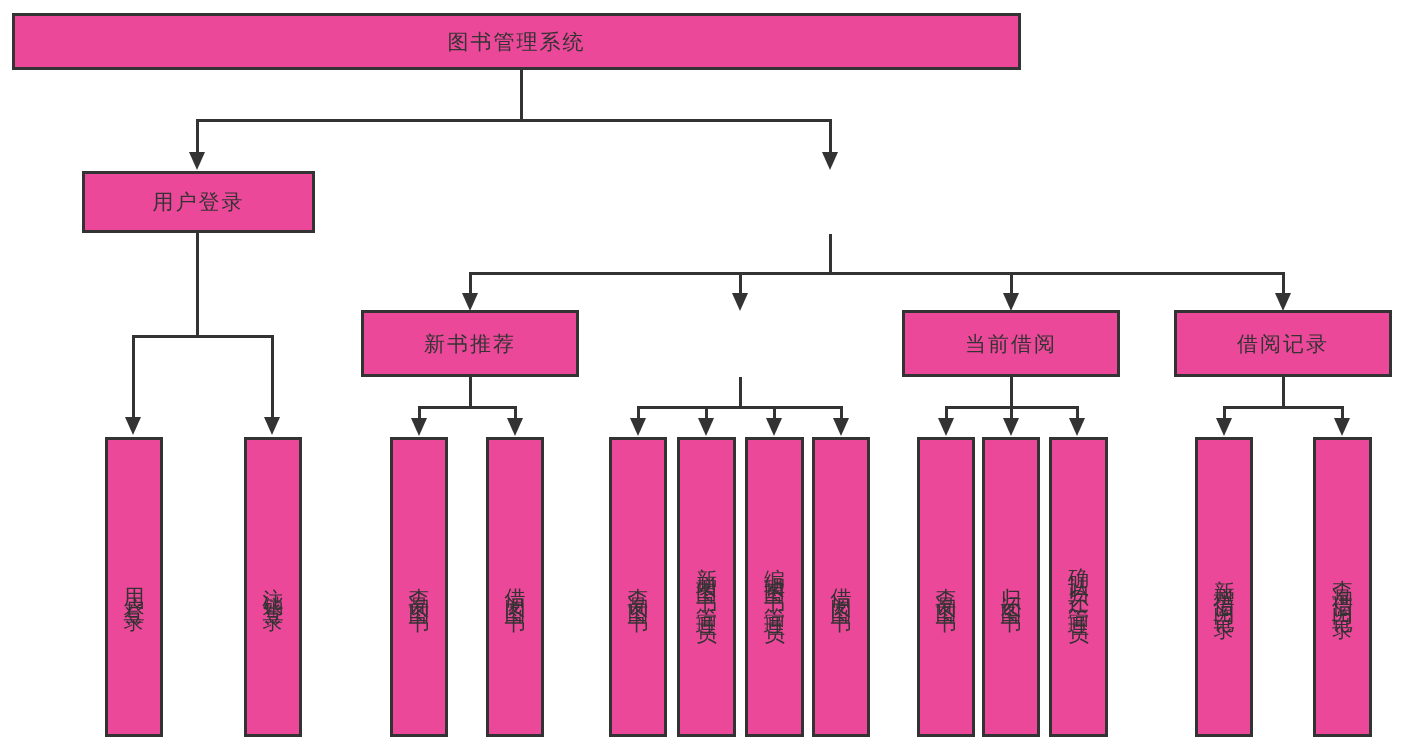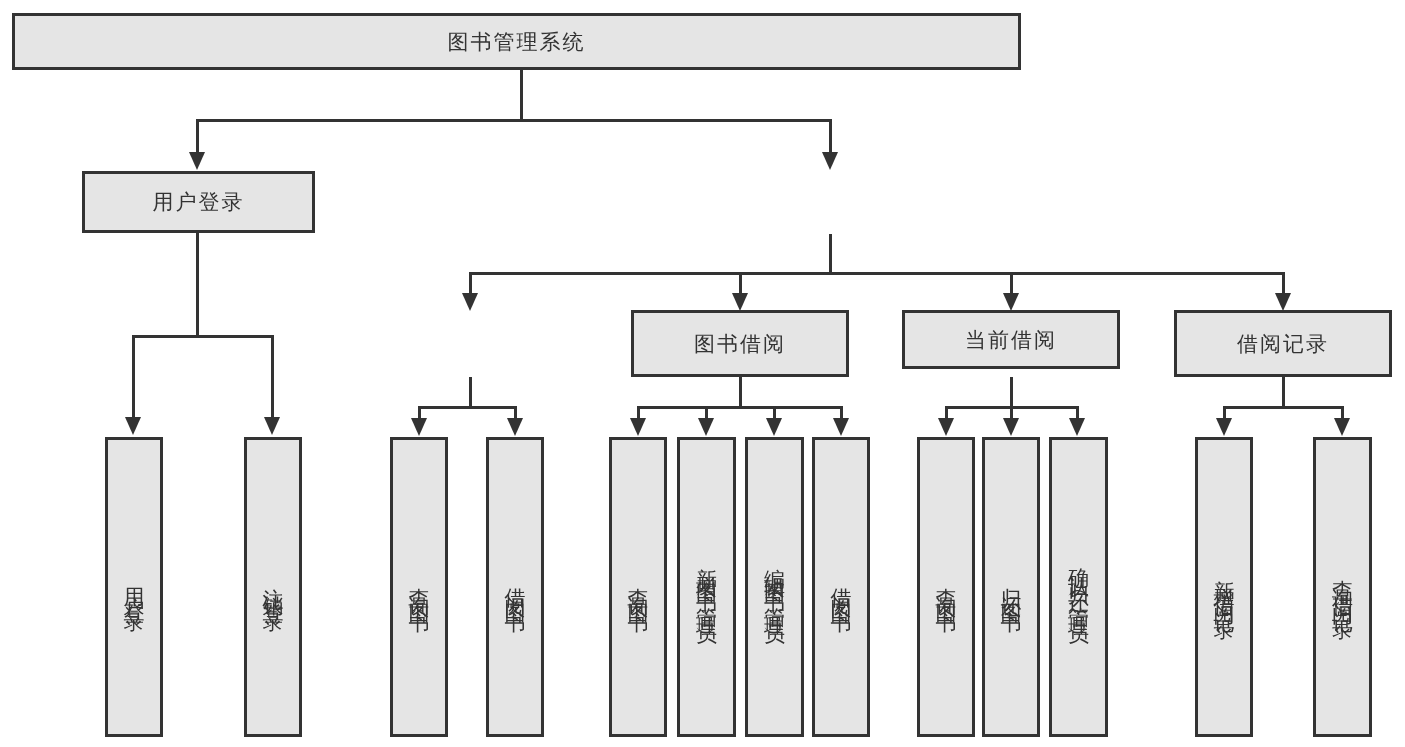--- a/index.html
+++ b/index.html
@@ -7,21 +7,21 @@
     --text:#333333;
     --bg:#ffffff;
     --wm:#b3b3b3;
   }
   html,body{margin:0;padding:0;background:var(--bg);}
   #canvas{
     position:relative;width:1405px;height:747px;background:var(--bg);
     overflow:hidden;font-family:"Liberation Sans","DejaVu Sans",sans-serif;
   }
   .node{
-    position:absolute;box-sizing:border-box;background:#e5e5e5;
+    position:absolute;box-sizing:border-box;background:#ec4899;
     border:3px solid var(--line);display:flex;align-items:center;justify-content:center;
     color:var(--text);
   }
   .hnode .lbl{font-size:21px;letter-spacing:2px;white-space:nowrap;}
   .vnode .lbl{
     writing-mode:vertical-rl;text-orientation:mixed;
     font-size:21px;letter-spacing:8px;line-height:1.15;
   }
   .vl{position:absolute;width:3px;background:var(--line);}
   .hl{position:absolute;height:3px;background:var(--line);}
@@ -100,24 +100,24 @@
   <div class="ar" style="left:1334px;top:418px"></div>
 
   <div class="node hnode" style="left:12px;top:13px;width:1009px;height:57px">
     <span class="lbl">图书管理系统</span>
   </div>
 
   <div class="node hnode" style="left:82px;top:171px;width:233px;height:62px">
     <span class="lbl">用户登录</span>
   </div>
 
-  <div class="node hnode" style="left:631px;top:310px;width:218px;height:67px">
-    <span class="lbl">图书借阅</span>
+  <div class="node hnode" style="left:361px;top:310px;width:218px;height:67px">
+    <span class="lbl">新书推荐</span>
   </div>
-  <div class="node hnode" style="left:902px;top:310px;width:218px;height:59px">
+  <div class="node hnode" style="left:902px;top:310px;width:218px;height:67px">
     <span class="lbl">当前借阅</span>
   </div>
   <div class="node hnode" style="left:1174px;top:310px;width:218px;height:67px">
     <span class="lbl">借阅记录</span>
   </div>
 
   <div class="node vnode" style="left:105px;top:437px;width:58px;height:300px">
     <span class="lbl">用户登录</span>
   </div>
   <div class="node vnode" style="left:244px;top:437px;width:58px;height:300px">

